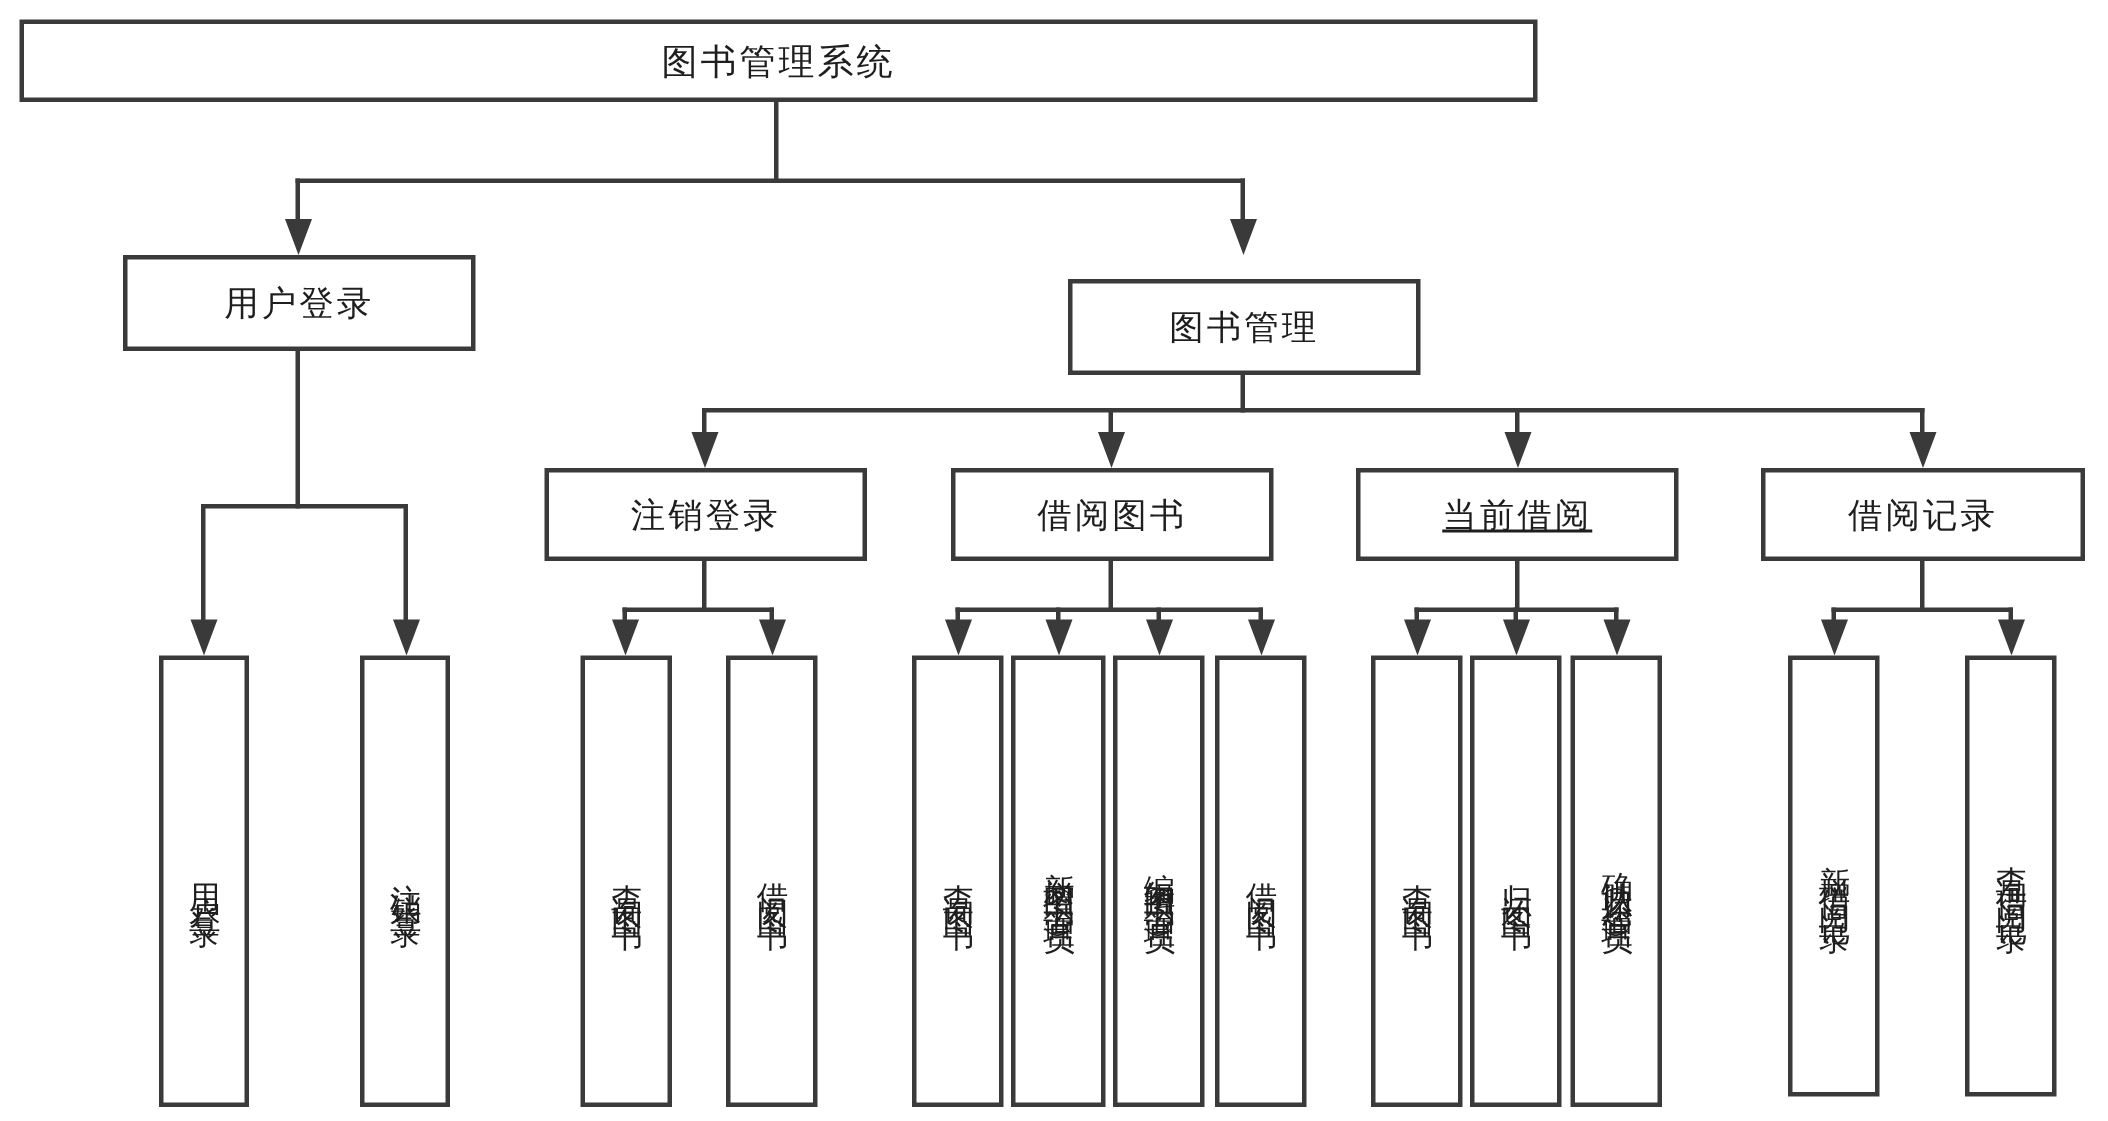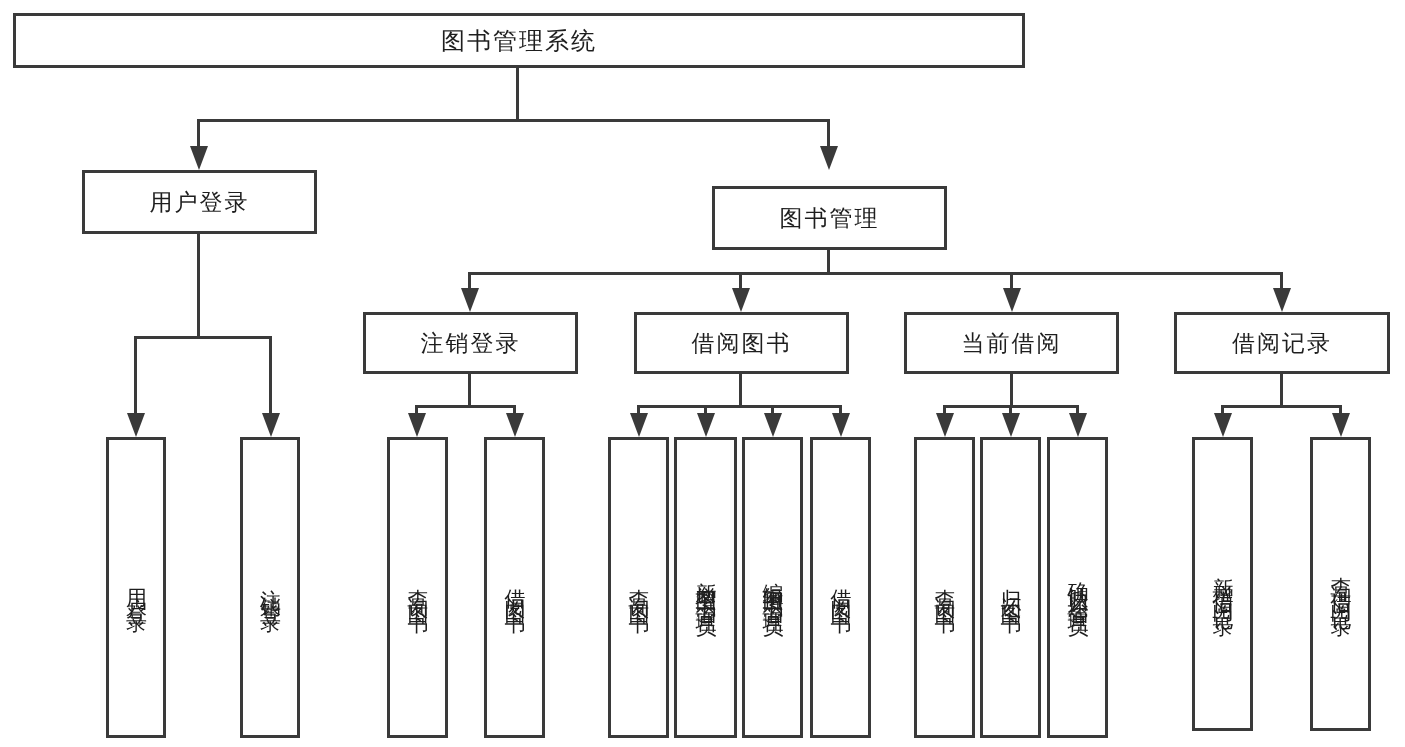--- a/index.html
+++ b/index.html
@@ -98,21 +98,21 @@
   <div class="arrow" style="left:1003px;top:288px;"></div>
   <div class="vline" style="left:1280px;top:272px;height:20px;"></div>
   <div class="arrow" style="left:1273px;top:288px;"></div>
 
   <div class="node lv3" style="left:363px;top:312px;width:215px;height:62px;">
     <span>注销登录</span>
   </div>
   <div class="node lv3" style="left:634px;top:312px;width:215px;height:62px;">
     <span>借阅图书</span>
   </div>
-  <div class="node lv3" style="left:904px;top:312px;width:215px;height:62px;">
+  <div class="node lv3" style="left:904px;top:312px;width:215px;height:62px;text-decoration:underline;">
     <span>当前借阅</span>
   </div>
   <div class="node lv3" style="left:1174px;top:312px;width:216px;height:62px;">
     <span>借阅记录</span>
   </div>
 
   <div class="vline" style="left:468px;top:374px;height:34px;"></div>
   <div class="hline" style="left:415px;top:405px;width:101px;"></div>
   <div class="vline" style="left:415px;top:405px;height:12px;"></div>
   <div class="arrow" style="left:408px;top:413px;"></div>

